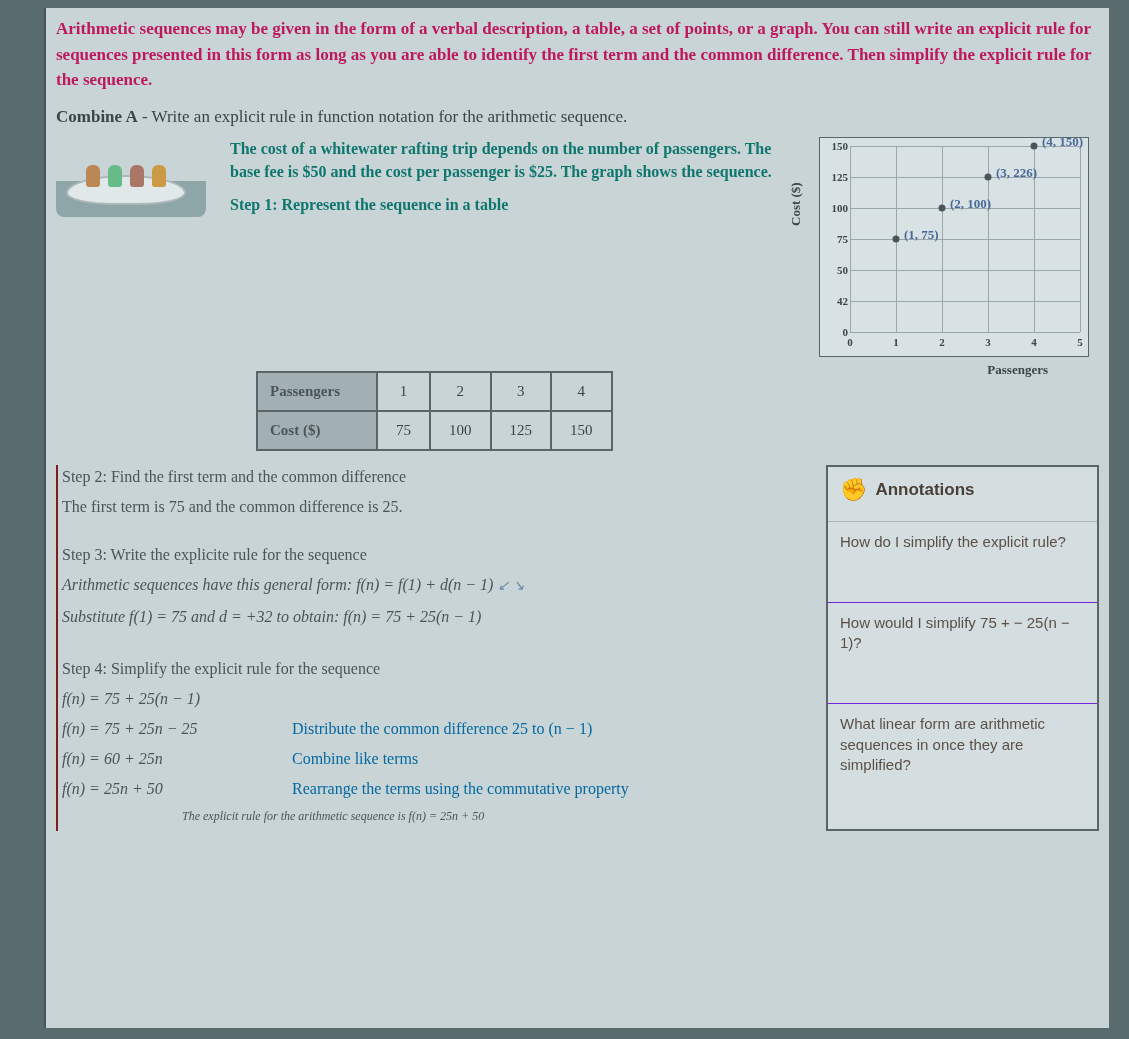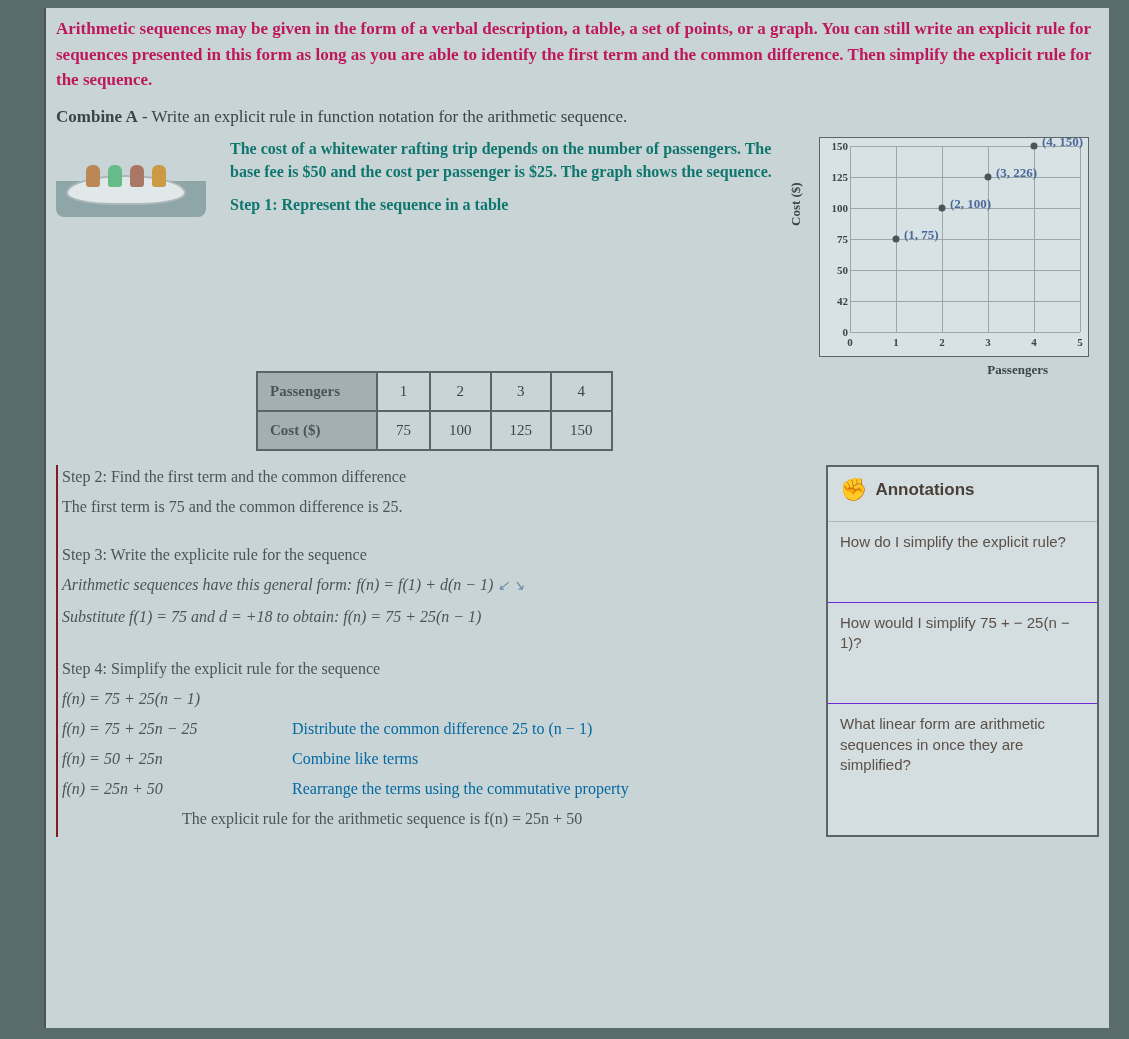--- a/index.html
+++ b/index.html
@@ -67,21 +67,21 @@
     font-family: Arial, sans-serif; color: #5a5048;
   }
   .annot-header { padding: 10px 12px 18px 12px; border-bottom: 1px solid #aeb8bb; font-weight: bold; color: #4a4038; font-size: 17px; display:flex; align-items:center; gap:8px;}
   .fist { font-size: 22px; }
   .annot-item { border-top: 0; border-bottom: 1px solid #6d28d9; padding: 10px 12px 50px 12px; font-size: 15px; line-height: 1.35; }
   .annot-item:last-child { border-bottom: none; }
   .math { font-style: italic; }
   .step-row { display: flex; gap: 4px; margin: 6px 0; }
   .step-row .lhs { flex: 0 0 190px; }
   .step-row .rhs { flex: 1; color: #0369a1; margin-left: 36px; }
-  .final { margin-left: 120px; font-size: 16px; margin-top: 0; }
+  .final { margin-left: 120px; font-size: 12px; margin-top: 0; font-style: italic; }
   .arrow { color: #6a8aaa; font-size: 14px; }
 </style>
 </head>
 <body>
 
 <div class="page">
 
   <p class="intro">Arithmetic sequences may be given in the form of a verbal description, a table, a set of points, or a graph. You can still write an explicit rule for sequences presented in this form as long as you are able to identify the first term and the common difference. Then simplify the explicit rule for the sequence.</p>
 
   <p class="example-title">
@@ -167,34 +167,34 @@
 
   <div class="lower">
     <div class="lower-left">
       <div class="blk">
         <p>Step 2: Find the first term and the common difference</p>
         <p>The first term is 75 and the common difference is 25.</p>
       </div>
       <div class="blk" style="margin-top:24px">
         <p>Step 3: Write the explicite rule for the sequence</p>
         <p class="math"><span>Arithmetic sequences have this general form: f(n) = f(1) + d(n − 1)</span> <span class="arrow">↙ ↘</span></p>
-        <p class="math" style="margin-top:8px">Substitute f(1) = 75 and d = +18 to obtain: f(n) = 75 + 25(n − 1)</p>
+        <p class="math" style="margin-top:8px">Substitute f(1) = 75 and d = +32 to obtain: f(n) = 75 + 25(n − 1)</p>
       </div>
       <div class="blk" style="margin-top:28px">
         <p>Step 4: Simplify the explicit rule for the sequence</p>
         <div class="step-row">
           <div class="lhs math">f(n) = 75 + 25(n − 1)</div>
           <div class="rhs"></div>
         </div>
         <div class="step-row">
           <div class="lhs math">f(n) = 75 + 25n − 25</div>
           <div class="rhs">Distribute the common difference 25 to (n − 1)</div>
         </div>
         <div class="step-row">
-          <div class="lhs math">f(n) = 50 + 25n</div>
+          <div class="lhs math">f(n) = 60 + 25n</div>
           <div class="rhs">Combine like terms</div>
         </div>
         <div class="step-row">
           <div class="lhs math">f(n) = 25n + 50</div>
           <div class="rhs">Rearrange the terms using the commutative property</div>
         </div>
         <p class="final">The explicit rule for the arithmetic sequence is f(n) = 25n + 50</p>
       </div>
     </div>
 

